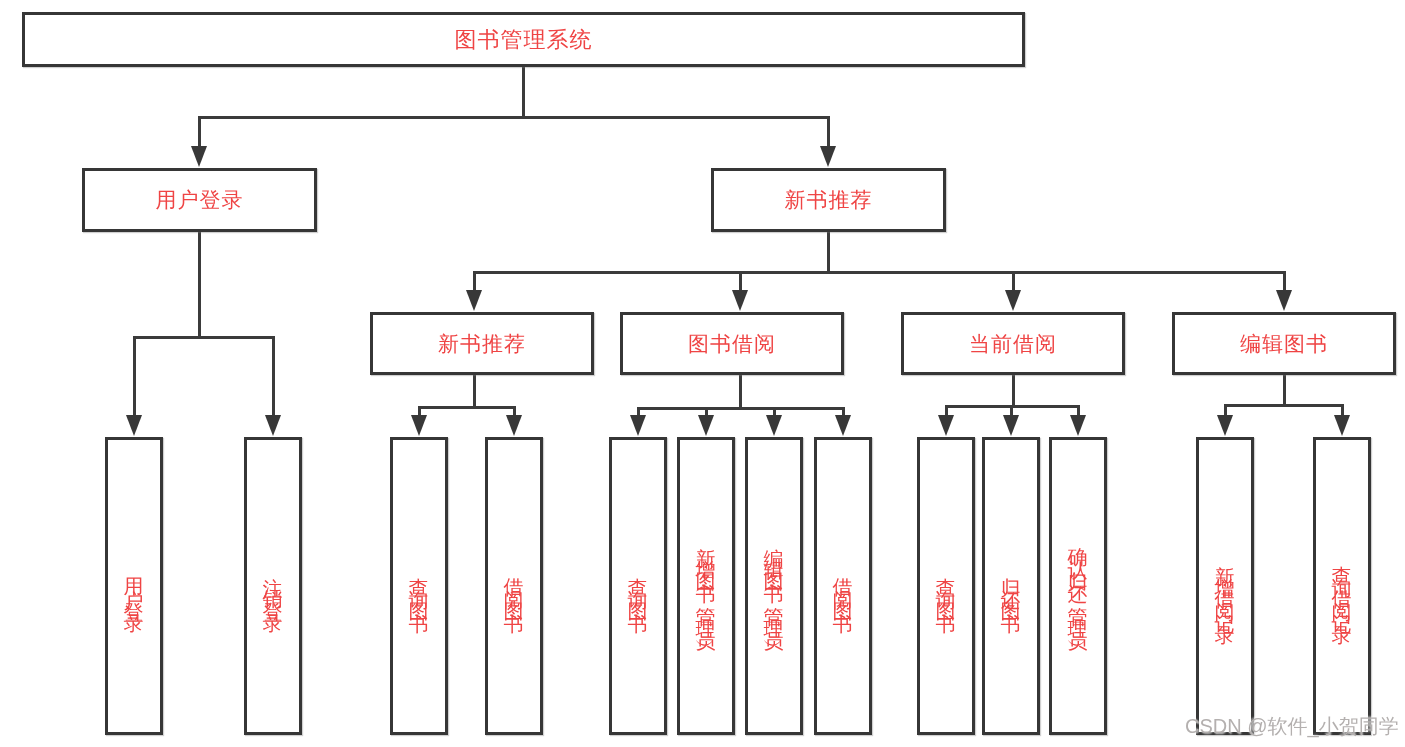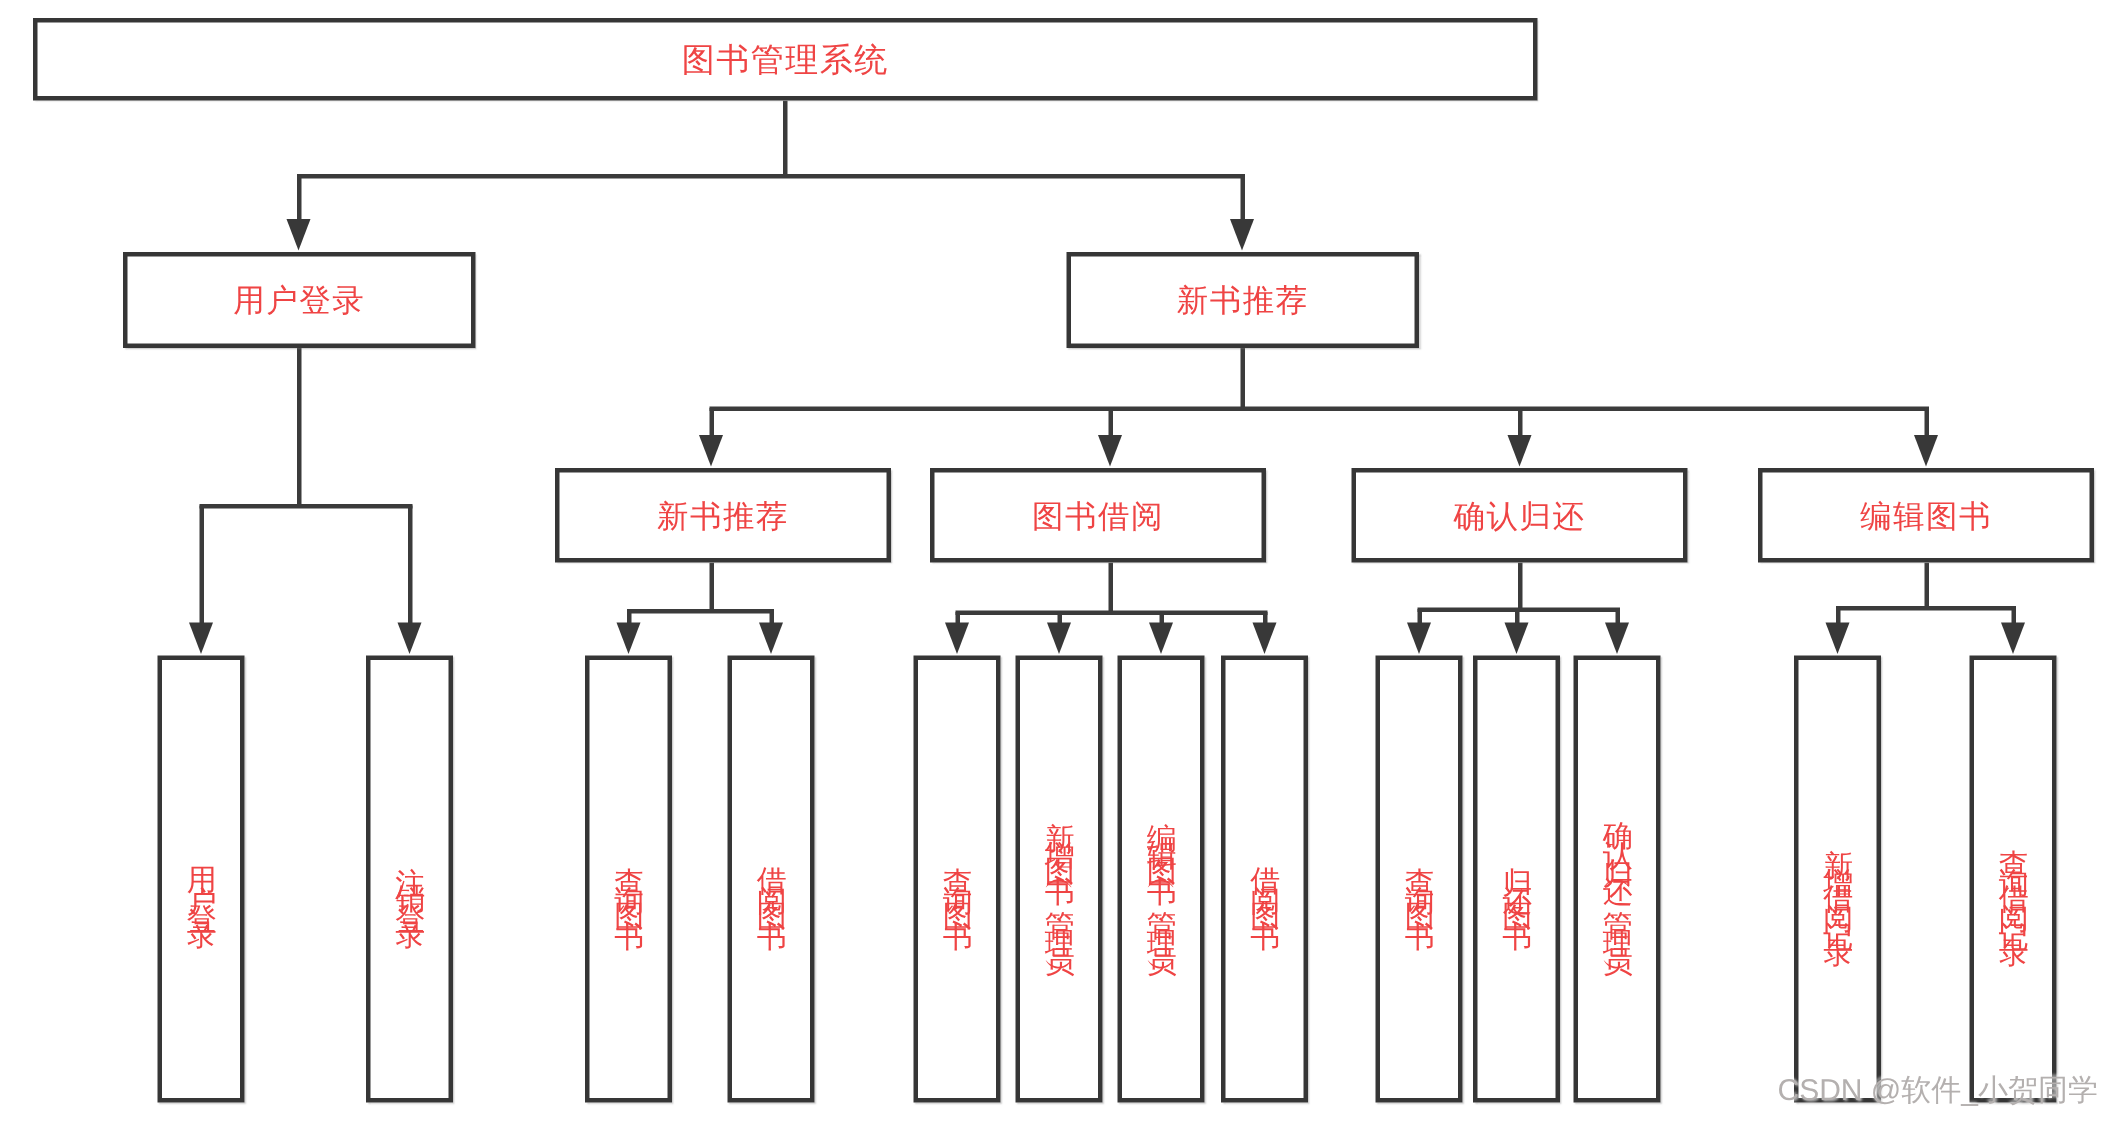--- a/index.html
+++ b/index.html
@@ -123,21 +123,21 @@
       <div class="node" style="left: 711px; top: 168px; width: 235px; height: 64px;">
         <span class="lbl">新书推荐</span>
       </div>
       <div class="node" style="left: 370px; top: 312px; width: 224px; height: 63px;">
         <span class="lbl">新书推荐</span>
       </div>
       <div class="node" style="left: 620px; top: 312px; width: 224px; height: 63px;">
         <span class="lbl">图书借阅</span>
       </div>
       <div class="node" style="left: 901px; top: 312px; width: 224px; height: 63px;">
-        <span class="lbl">确认归还</span>
+        <span class="lbl">当前借阅</span>
       </div>
       <div class="node" style="left: 1172px; top: 312px; width: 224px; height: 63px;">
         <span class="lbl">编辑图书</span>
       </div>
       <div class="node vert" style="left: 105px; top: 437px; width: 58px; height: 298px;">
         <span class="lbl">用户登录</span>
       </div>
       <div class="node vert" style="left: 244px; top: 437px; width: 58px; height: 298px;">
         <span class="lbl">注销登录</span>
       </div>

